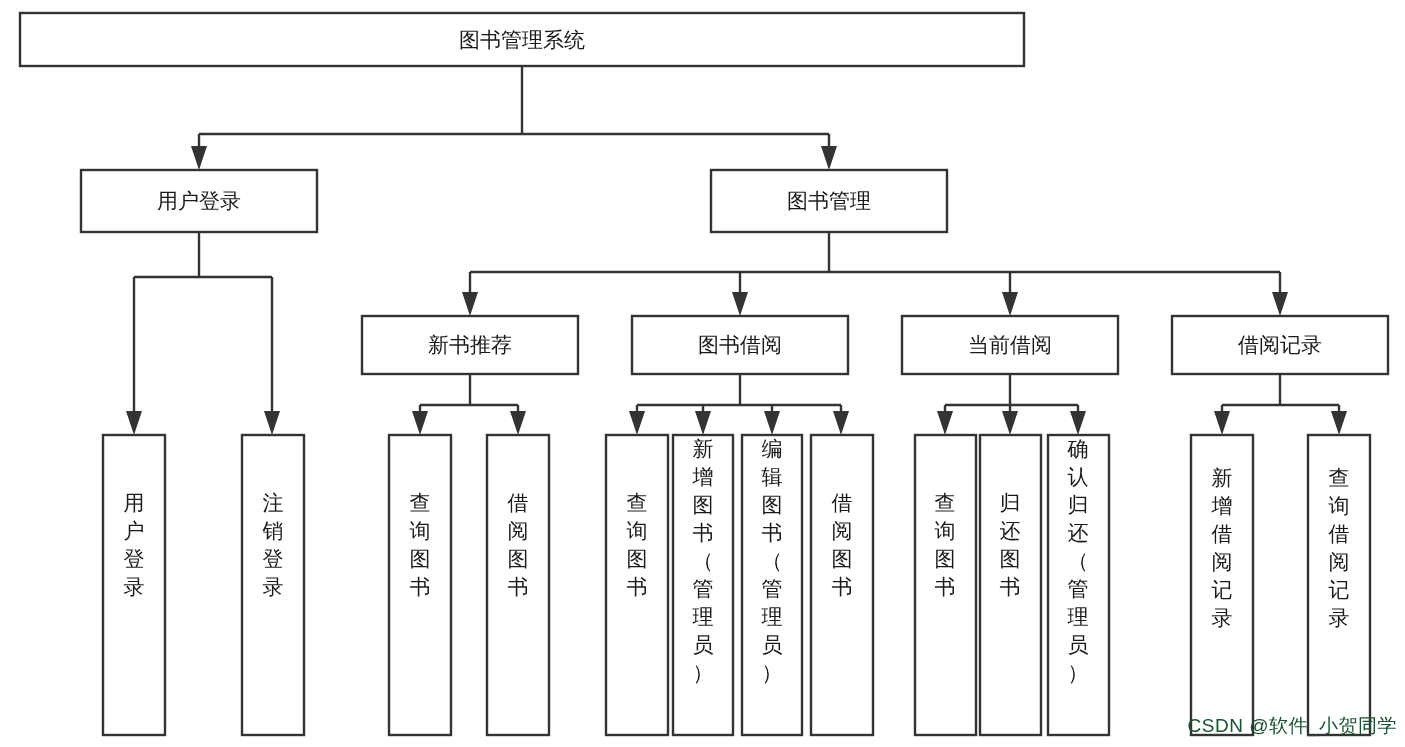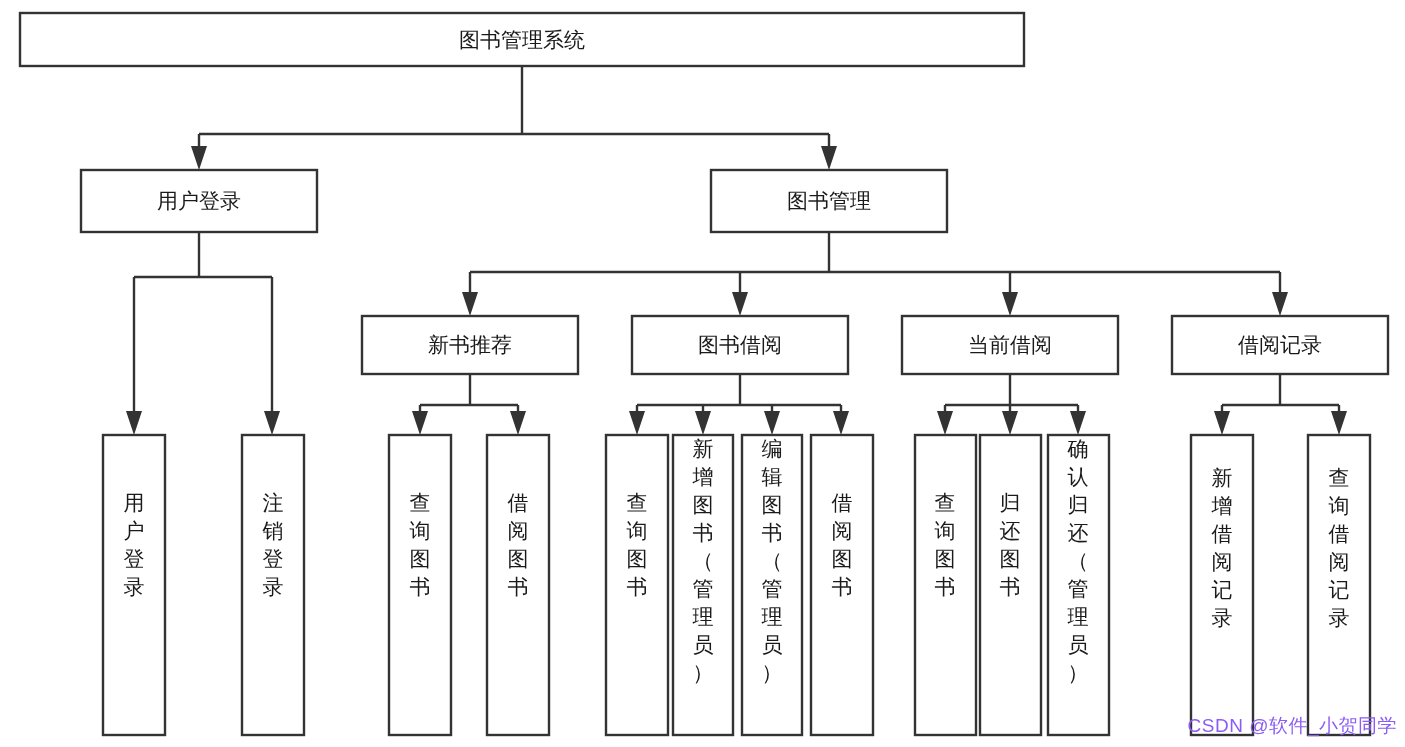--- a/index.html
+++ b/index.html
@@ -54,21 +54,21 @@
   .arrow-head {
     fill: #333333;
     stroke: none;
   }
   .watermark {
     position: absolute;
     right: 8px;
     bottom: 8px;
     font-family: "Liberation Sans", "DejaVu Sans", sans-serif;
     font-size: 19px;
-    color: #8b5cf6;
+    color: #14532d;
     letter-spacing: 0.5px;
     white-space: nowrap;
     user-select: none;
   }
 </style>
 </head>
 <body>
 
 <div id="diagram-root">
 

